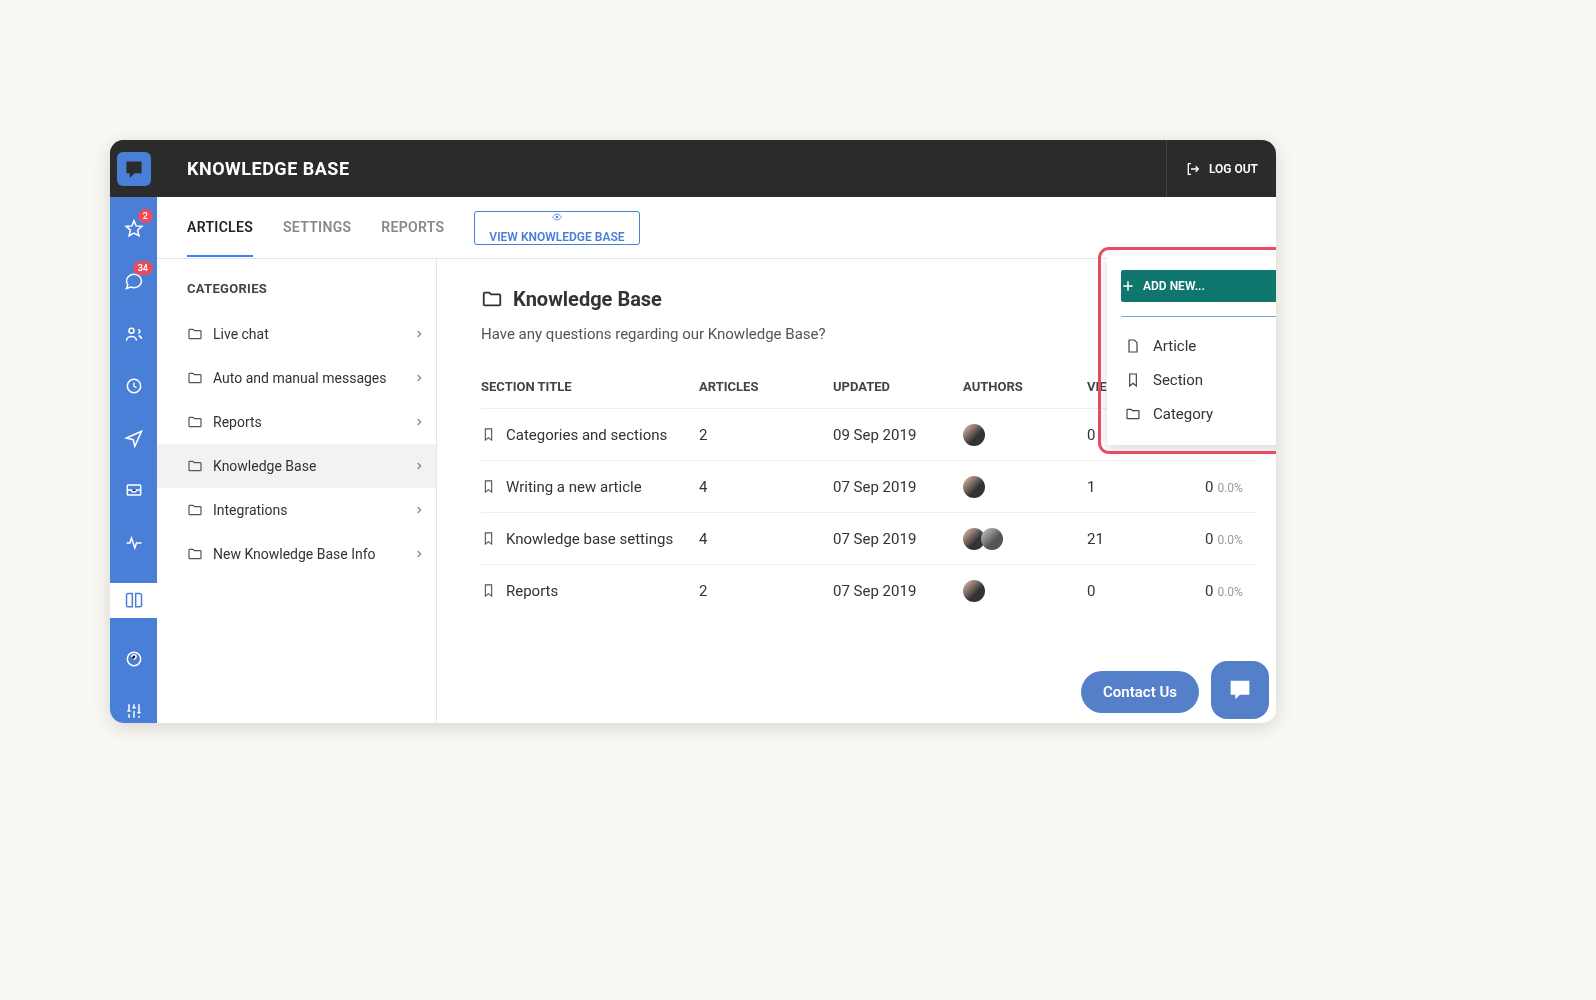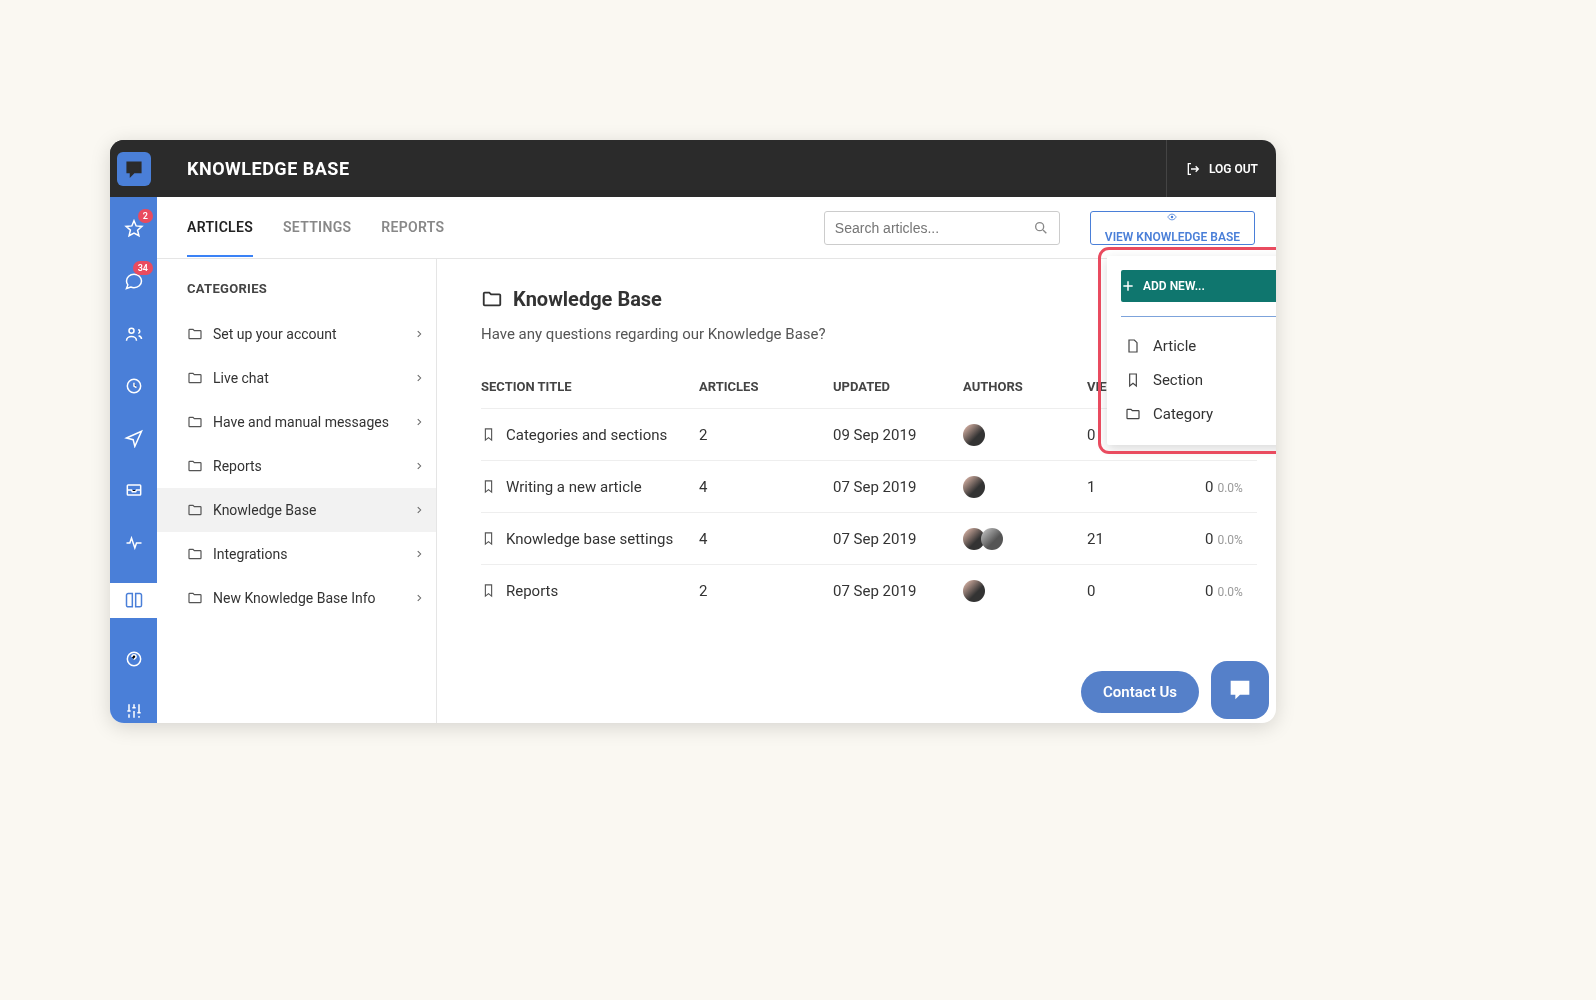--- a/index.html
+++ b/index.html
@@ -401,67 +401,49 @@
             <path d="M6 4v8m0 4v4M12 4v4m0 4v8M18 4v10m0 4v2M4 12h4M10 8h4M16 14h4" stroke="#fff" stroke-width="1.8"></path>
           </svg>
       </div>
     </div>
 
     <div class="content">
       <div class="tabs-bar">
         <div class="tab active">ARTICLES</div>
         <div class="tab">SETTINGS</div>
         <div class="tab">REPORTS</div>
-        <div class="search-box">
-          <input class="search-input" placeholder="Search articles..." style="">
-          <svg width="16" height="16" viewBox="0 0 24 24">
-              <circle cx="10" cy="10" r="6" fill="none" stroke="#888" stroke-width="2"></circle>
-              <path d="M15 15l5 5" stroke="#888" stroke-width="2"></path>
-            </svg>
-        </div>
         <div class="view-kb-btn">
           <svg width="18" height="18" viewBox="0 0 24 24">
               <path d="M2 12s3.5-7 10-7 10 7 10 7-3.5 7-10 7-10-7-10-7z" fill="none" stroke="#4a7fd8" stroke-width="2"></path>
               <circle cx="12" cy="12" r="3" fill="#4a7fd8"></circle>
             </svg>
           <span>VIEW KNOWLEDGE BASE</span>
         </div>
       </div>
 
       <div class="main-split">
         <div class="categories-panel">
           <div class="categories-title">CATEGORIES</div>
           <div id="cat-list">
-              <div class="cat-item">
-    <svg width="16" height="16" viewBox="0 0 24 24">
-                  <path d="M3 6a1 1 0 011-1h5l2 2h9a1 1 0 011 1v10a1 1 0 01-1 1H4a1 1 0 01-1-1V6z" fill="none" stroke="#555" stroke-width="1.8"></path>
-                </svg>
-    <span>Set up your account</span>
-    <span class="cat-chevron">
-      <svg width="10" height="10" viewBox="0 0 24 24">
-                    <path d="M9 5l7 7-7 7" fill="none" stroke="#666" stroke-width="2.5"></path>
-                  </svg>
-    </span>
-              </div>
               <div class="cat-item">
     <svg width="16" height="16" viewBox="0 0 24 24">
                   <path d="M3 6a1 1 0 011-1h5l2 2h9a1 1 0 011 1v10a1 1 0 01-1 1H4a1 1 0 01-1-1V6z" fill="none" stroke="#555" stroke-width="1.8"></path>
                 </svg>
     <span>Live chat</span>
     <span class="cat-chevron">
       <svg width="10" height="10" viewBox="0 0 24 24">
                     <path d="M9 5l7 7-7 7" fill="none" stroke="#666" stroke-width="2.5"></path>
                   </svg>
     </span>
               </div>
               <div class="cat-item">
     <svg width="16" height="16" viewBox="0 0 24 24">
                   <path d="M3 6a1 1 0 011-1h5l2 2h9a1 1 0 011 1v10a1 1 0 01-1 1H4a1 1 0 01-1-1V6z" fill="none" stroke="#555" stroke-width="1.8"></path>
                 </svg>
-    <span>Have and manual messages</span>
+    <span>Auto and manual messages</span>
     <span class="cat-chevron">
       <svg width="10" height="10" viewBox="0 0 24 24">
                     <path d="M9 5l7 7-7 7" fill="none" stroke="#666" stroke-width="2.5"></path>
                   </svg>
     </span>
               </div>
               <div class="cat-item">
     <svg width="16" height="16" viewBox="0 0 24 24">
                   <path d="M3 6a1 1 0 011-1h5l2 2h9a1 1 0 011 1v10a1 1 0 01-1 1H4a1 1 0 01-1-1V6z" fill="none" stroke="#555" stroke-width="1.8"></path>
                 </svg>

